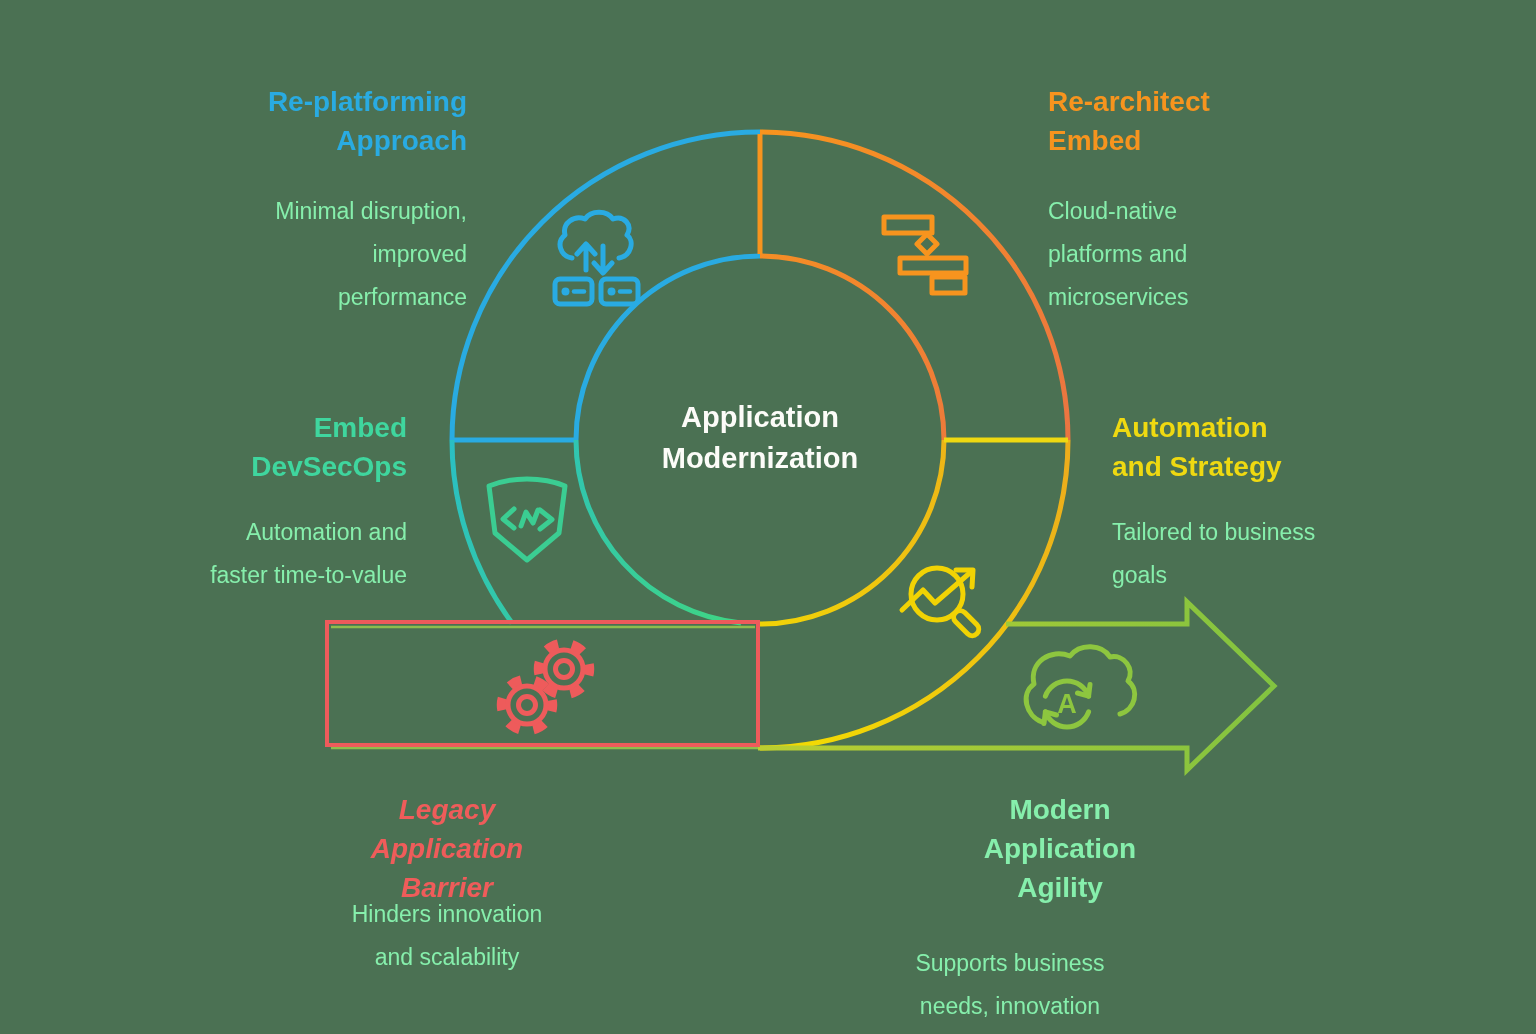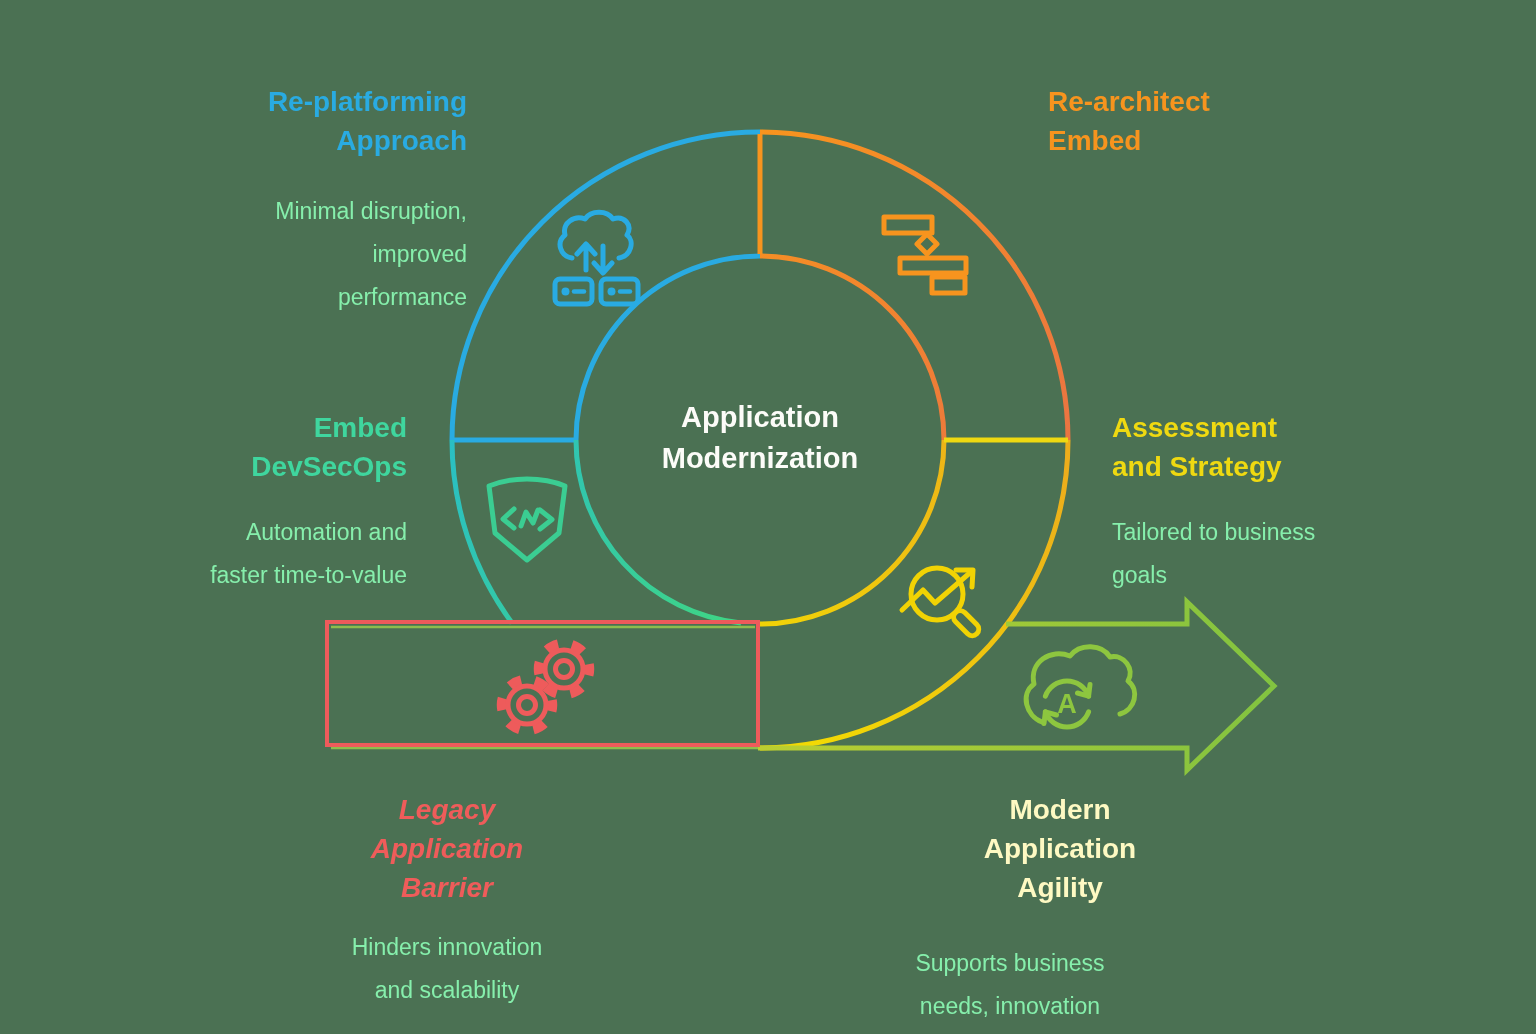--- a/index.html
+++ b/index.html
@@ -13,21 +13,21 @@
   .title { font-weight:bold; font-size:28px; line-height:39px; }
   .desc  { font-size:23px; line-height:43px; color:#86efac; font-weight:500; }
   .align-r { text-align:right; }
   .align-l { text-align:left; }
   .align-c { text-align:center; }
   .c-blue   { color:#29ABE2; }
   .c-orange { color:#F7941E; }
   .c-mint   { color:#3FD69E; }
   .c-yellow { color:#EFD911; }
   .c-red    { color:#EF5C5A; }
-  .c-green  { color:#fef9c3; }
+  .c-green  { color:#86efac; }
   .center-title { font-weight:bold; font-size:29px; line-height:41px; color:#FCFCF8; }
 </style>
 </head>
 <body>
 
 <div class="stage">
 
   <svg class="svg-layer" width="1536" height="1034" viewBox="0 0 1536 1034">
     <defs>
       <linearGradient id="gRingGreen" gradientUnits="userSpaceOnUse" x1="452" y1="440" x2="720" y2="650">
@@ -137,35 +137,38 @@
 Modernization</div>
 
   <div class="label title c-blue align-r" style="left:167px; top:82px; width:300px;">Re-platforming
 Approach</div>
   <div class="label desc align-r" style="left:167px; top:190px; width:300px;">Minimal disruption,
 improved
 performance</div>
 
   <div class="label title c-orange align-l" style="left:1048px; top:82px; width:300px;">Re-architect
 Embed</div>
+  <div class="label desc align-l" style="left:1048px; top:190px; width:300px;">Cloud-native
+platforms and
+microservices</div>
 
   <div class="label desc align-r" style="left:85px; top:511px; width:322px;">Automation and
 faster time-to-value</div>
   <div class="label title c-mint align-r" style="left:107px; top:408px; width:300px;">Embed
 DevSecOps</div>
 
-  <div class="label title c-yellow align-l" style="left:1112px; top:408px; width:320px;">Assessment
+  <div class="label title c-yellow align-l" style="left:1112px; top:408px; width:320px;">Automation
 and Strategy</div>
   <div class="label desc align-l" style="left:1112px; top:511px; width:320px;">Tailored to business
 goals</div>
 
   <div class="label title c-red align-c" style="left:297px; top:790px; width:300px;font-style:italic;">Legacy
 Application
 Barrier</div>
-  <div class="label desc align-c" style="left:297px; top:926px; width:300px;">Hinders innovation
+  <div class="label desc align-c" style="left:297px; top:893px; width:300px;">Hinders innovation
 and scalability</div>
 
   <div class="label title c-green align-c" style="left:910px; top:790px; width:300px;">Modern
 Application
 Agility</div>
   <div class="label desc align-c" style="left:860px; top:930px; width:300px;margin-top:12px;">Supports business
 needs, innovation</div>
 
 </div>
 

